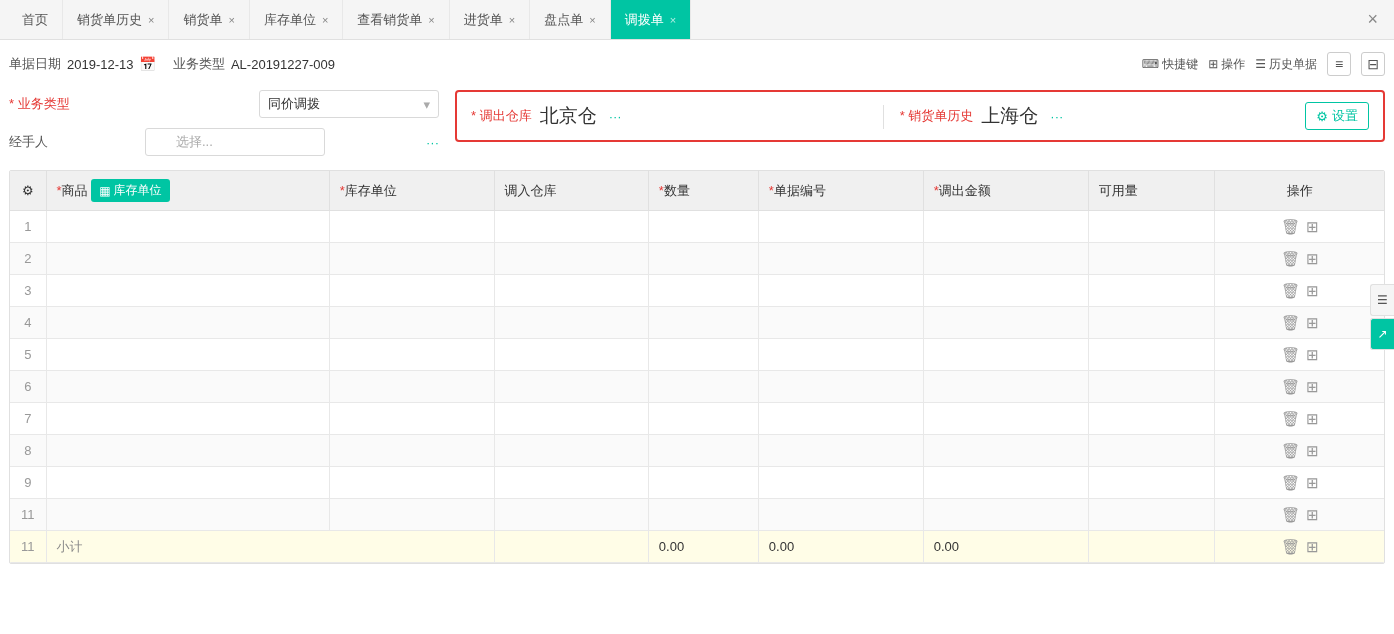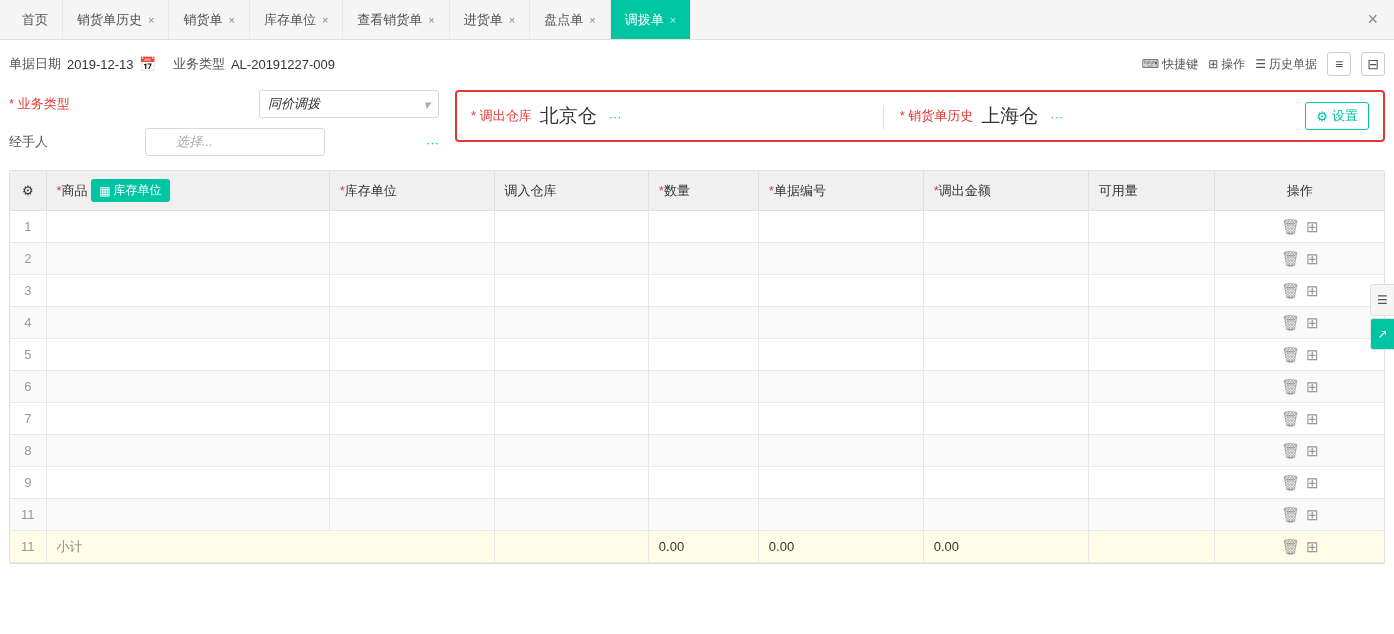--- a/index.html
+++ b/index.html
@@ -65,21 +65,21 @@
       display: flex; align-items: center; gap: 0; margin-bottom: 10px; justify-content: space-between;
     }
     .field-group:last-child { margin-bottom: 0; }
     .field-label { color: #e53935; font-size: 13px; white-space: nowrap; }
     .field-label::before { content: '* '; color: #e53935; }
     .field-label-plain { color: #555; font-size: 13px; white-space: nowrap; }
     .field-value { color: #333; font-size: 19px; }
     .field-select {
       display: flex; align-items: center; gap: 4px;
       border: 1px solid #d9d9d9; border-radius: 3px;
-      padding: 4px 8px; min-width: 180px; cursor: pointer; background: #fff; font-style: italic;
+      padding: 4px 8px; min-width: 180px; cursor: pointer; background: #fff;
     }
     .field-select .arrow { color: #aaa; margin-left: auto; }
     .more-btn { color: #00c5a3; cursor: pointer; font-size: 13px; margin-left: 4px; }
 
     .warehouse-section { display: flex; align-items: flex-end; flex: 1; gap: 0; }
     .warehouse-field { display: flex; align-items: center; gap: 8px; flex: 1; }
     .warehouse-divider { width: 1px; background: #e0e0e0; height: 24px; margin: 0 16px; }
 
     .settings-btn {
       display: flex; align-items: center; gap: 4px;

